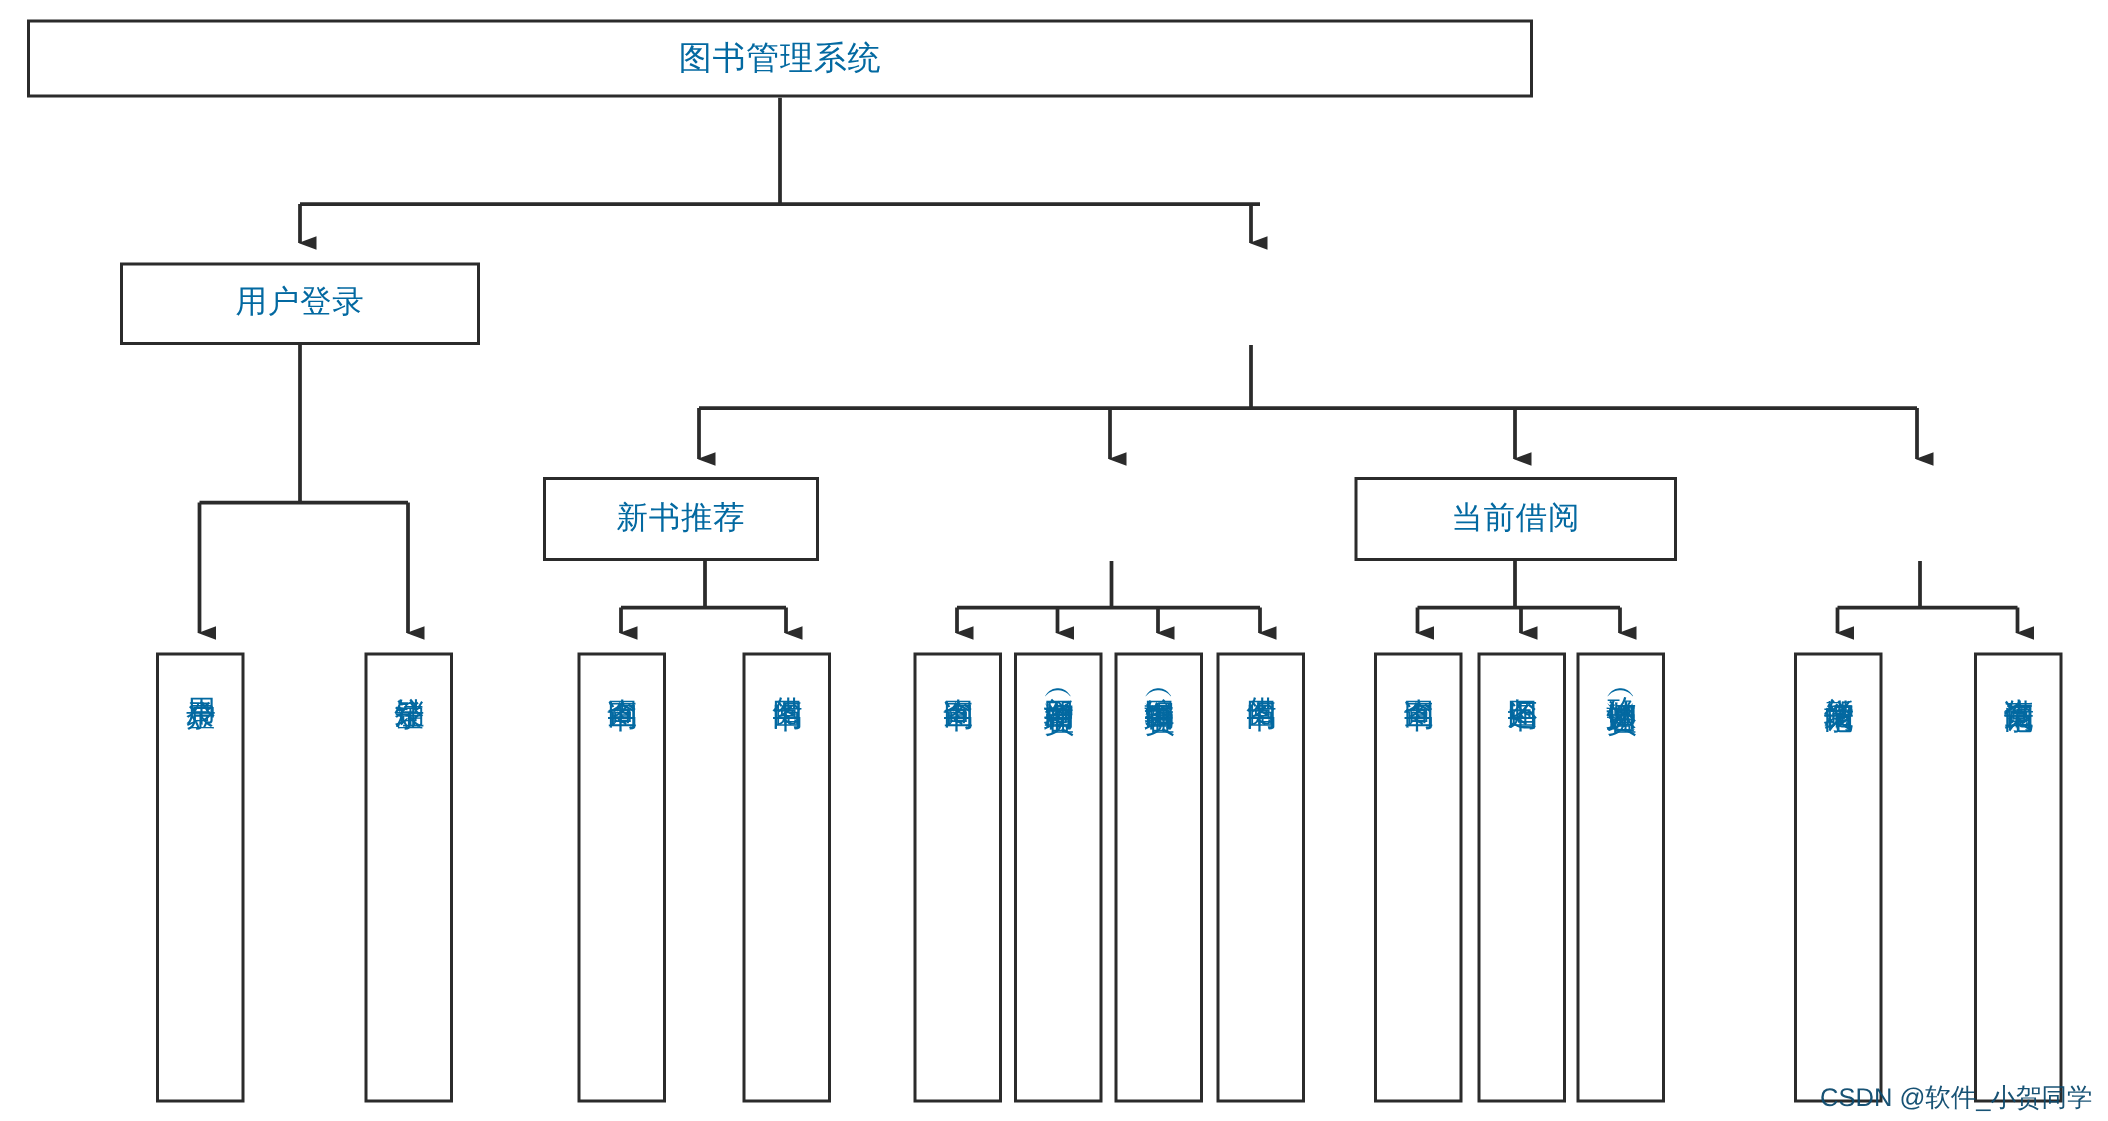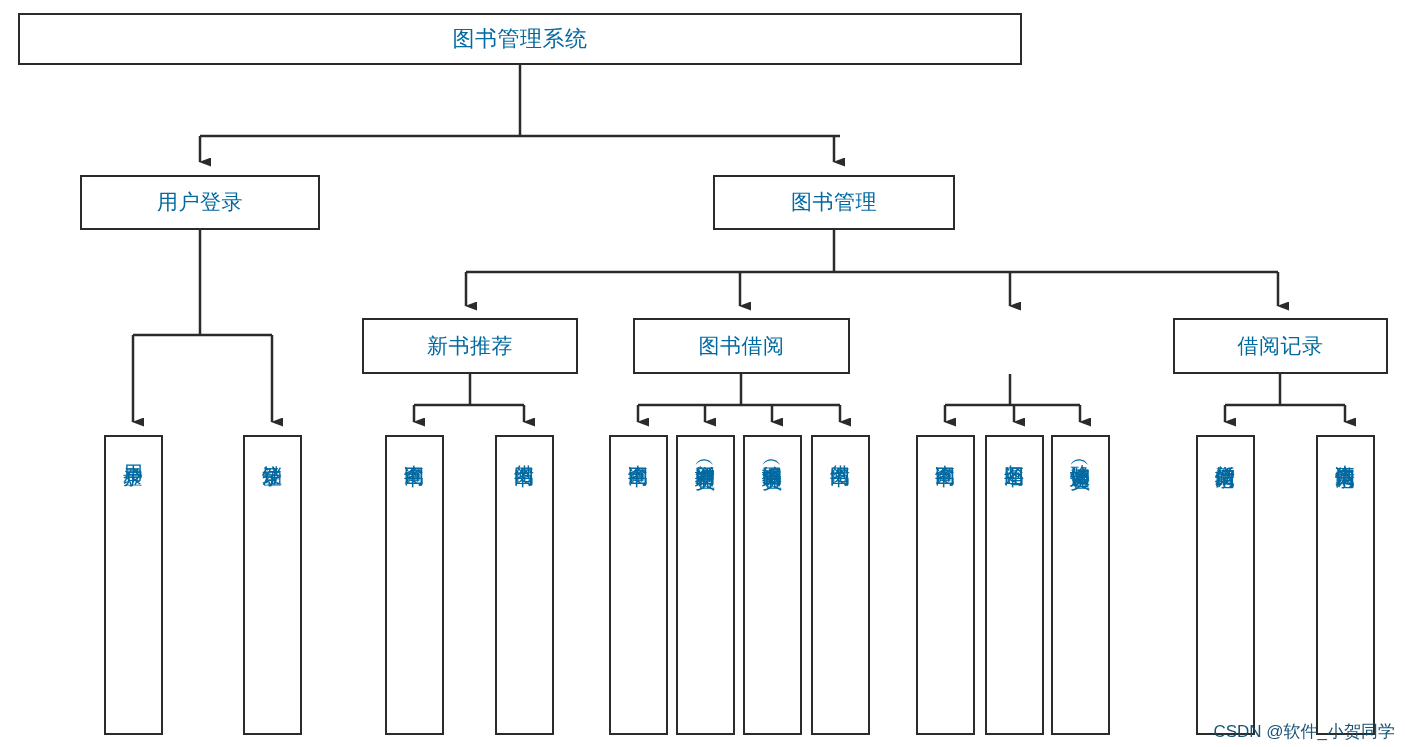--- a/index.html
+++ b/index.html
@@ -121,32 +121,26 @@
     </g>
   </svg>
 
   <div class="node root" style="left:18px; top:13px; width:1004px; height:52px;">
     <span class="label">图书管理系统</span>
   </div>
 
   <div class="node mid" style="left:80px; top:175px; width:240px; height:55px;">
     <span class="label">用户登录</span>
   </div>
-  <div class="node mid" style="left:713px; top:175px; width:242px; height:55px;">
-    <span class="label">图书管理</span>
-  </div>
 
-  <div class="node mid" style="left:362px; top:318px; width:216px; height:56px;">
+  <div class="node mid" style="left:362px; top:318px; width:184px; height:56px;">
     <span class="label">新书推荐</span>
   </div>
-  <div class="node mid" style="left:633px; top:318px; width:217px; height:56px;">
-    <span class="label">图书借阅</span>
-  </div>
-  <div class="node mid" style="left:1173px; top:318px; width:215px; height:56px;">
-    <span class="label">借阅记录</span>
+  <div class="node mid" style="left:903px; top:318px; width:215px; height:56px;">
+    <span class="label">当前借阅</span>
   </div>
 
   <div class="node leaf" style="left:104px; top:435px; width:59px; height:300px;">
     <span class="label">用户登录</span>
   </div>
   <div class="node leaf" style="left:243px; top:435px; width:59px; height:300px;">
     <span class="label">注销登录</span>
   </div>
 
   <div class="node leaf" style="left:385px; top:435px; width:59px; height:300px;">

